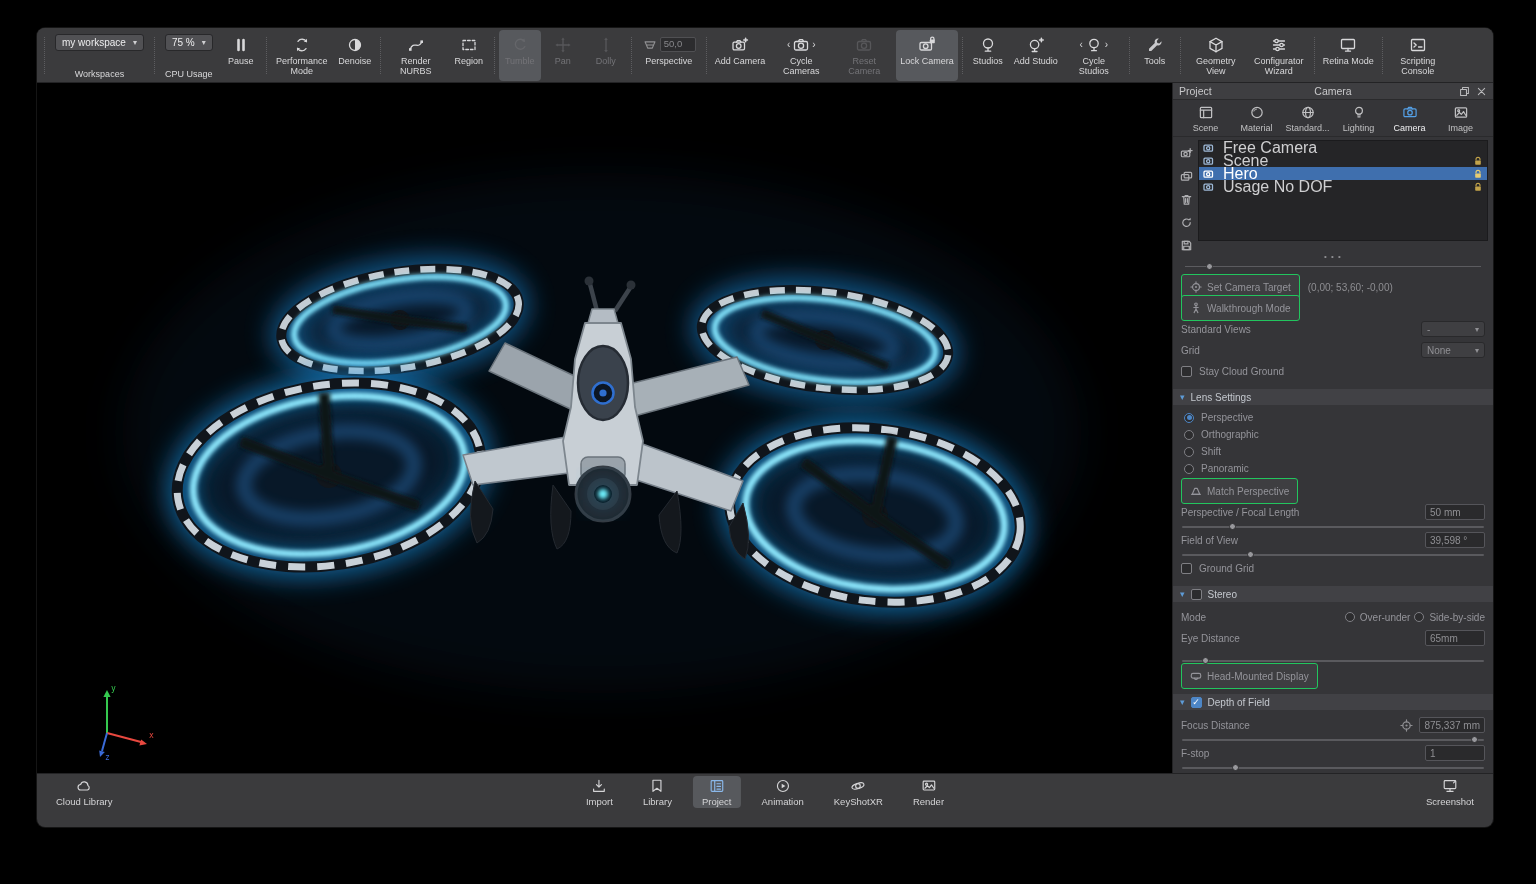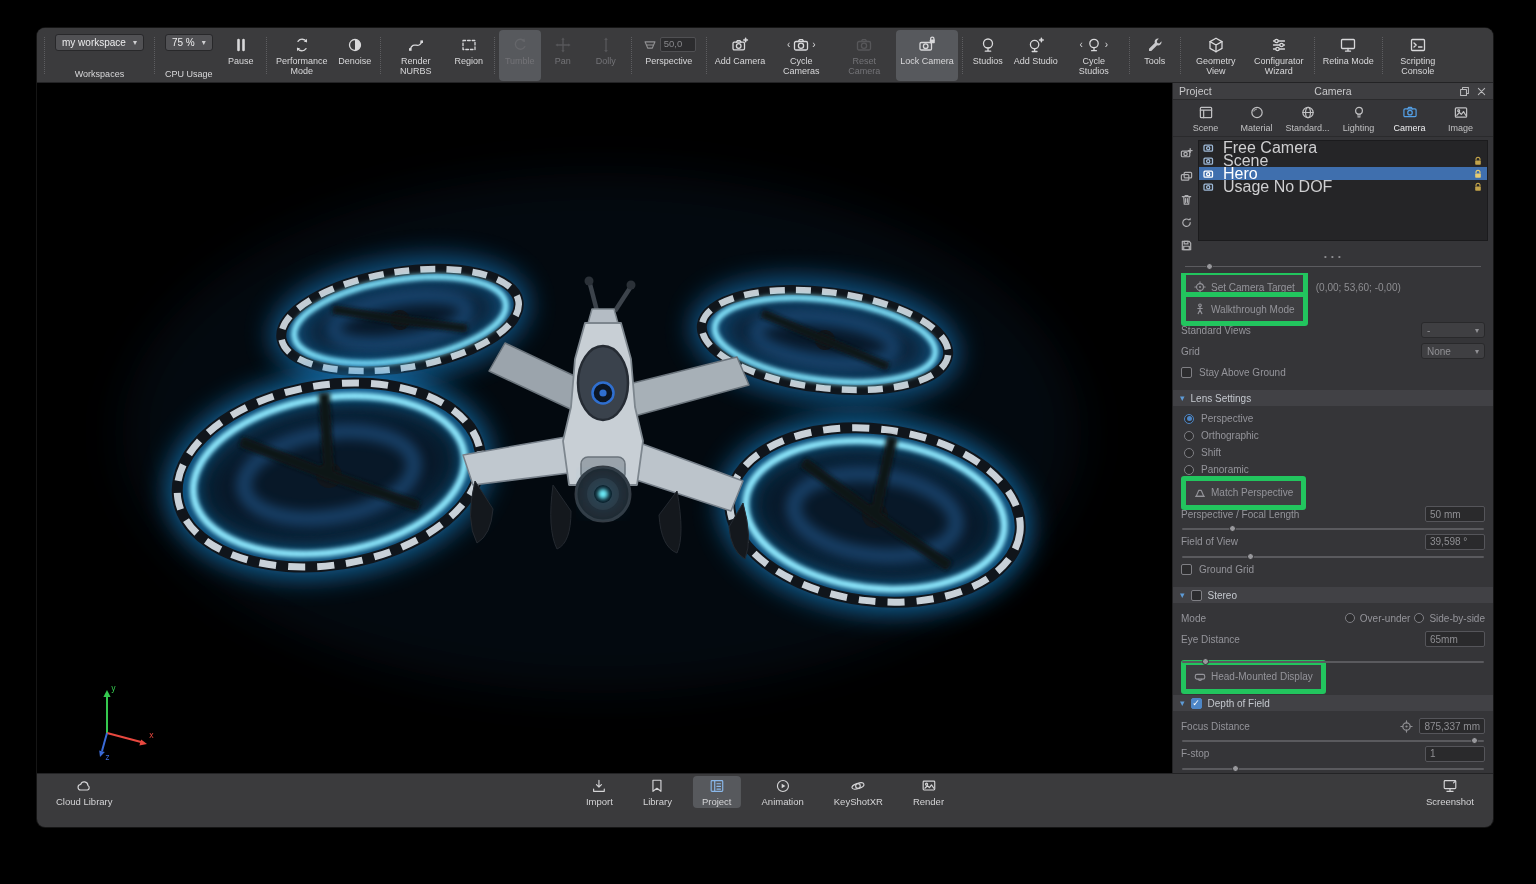--- a/index.html
+++ b/index.html
@@ -63,21 +63,21 @@
 
 .splitter{position:relative;height:21px;flex:0 0 auto}
 .split-dots{text-align:center;color:#8f8f93;font-size:8px;letter-spacing:1px;line-height:10px}
 .list-slider{position:relative;height:9px;margin:0 12px}
 .list-slider .track{position:absolute;left:0;right:0;top:4px;height:1px;background:#5c5c60}
 .list-slider .thumb{position:absolute;top:1px;width:7px;height:7px;margin-left:-3px;border-radius:50%;background:#98989c;border:1px solid #2e2e30}
 
 .controls{flex:1;padding:6px 8px 0;display:flex;flex-direction:column;font-size:10px;color:#94949a;overflow:hidden}
 .crow{display:flex;align-items:center;margin-bottom:5px;min-height:16px}
 .crow .val{margin-left:8px;color:#8e8e92}
-.pbtn{display:inline-flex;align-items:center;gap:5px;height:18px;padding:12px 8px;background:#3e3e41;border:5px solid #22c55e;border-radius:3px;color:#94949a;font-size:10px;white-space:nowrap}
+.pbtn{display:inline-flex;align-items:center;gap:5px;height:18px;padding:12px 8px;background:#3e3e41;border:1px solid #22c55e;border-radius:3px;color:#94949a;font-size:10px;white-space:nowrap}
 .pbtn svg{width:12px;height:12px}
 .field{margin-left:auto;height:16px;min-width:60px;background:#2a2a2c;border:1px solid #55555a;border-radius:2px;color:#8f8f93;font-size:10px;display:flex;align-items:center;padding:0 4px;white-space:nowrap}
 .pselect{margin-left:auto;height:16px;min-width:64px;background:#3f3f42;border:1px solid #29292b;border-radius:3px;color:#909094;font-size:10px;display:flex;align-items:center;justify-content:space-between;padding:0 5px;gap:4px}
 .pselect .arr{font-size:8px}
 .slider{position:relative;height:9px;margin:0 1px 5px}
 .slider .track{position:absolute;left:0;right:0;top:4px;height:2px;background:#5a5a5e;border-radius:1px}
 .slider .thumb{position:absolute;top:1px;width:7px;height:7px;margin-left:-4px;border-radius:50%;background:#98989c;border:1px solid #2e2e30}
 .secbar{display:flex;align-items:center;gap:6px;height:16px;background:#414145;margin:5px -8px 7px;padding:0 7px;font-size:10px;color:#c4c8ce;flex:0 0 auto}
 .secbar .chev{color:#5e9bd6;font-size:9px;line-height:1}
 .cb{width:11px;height:11px;border:1px solid #7f7f84;border-radius:2px;background:#2c2c2e;display:flex;align-items:center;justify-content:center;font-size:9px;line-height:1;color:#fff;flex:0 0 auto}
@@ -695,21 +695,21 @@
         <div class="crow">
           <span class="lbl">Grid</span>
           <div class="pselect">
             <span>None</span>
             <span class="arr">▾</span>
           </div>
         </div>
 
         <div class="crow">
           <span class="cb"></span>
-          <span class="cblabel">Stay Above Ground</span>
+          <span class="cblabel">Stay Cloud Ground</span>
         </div>
 
         <div class="secbar">
           <span class="chev">▾</span>
           <span>Lens Settings</span>
         </div>
 
         <div class="radiorow">
           <span class="radio on">
               <i></i>

